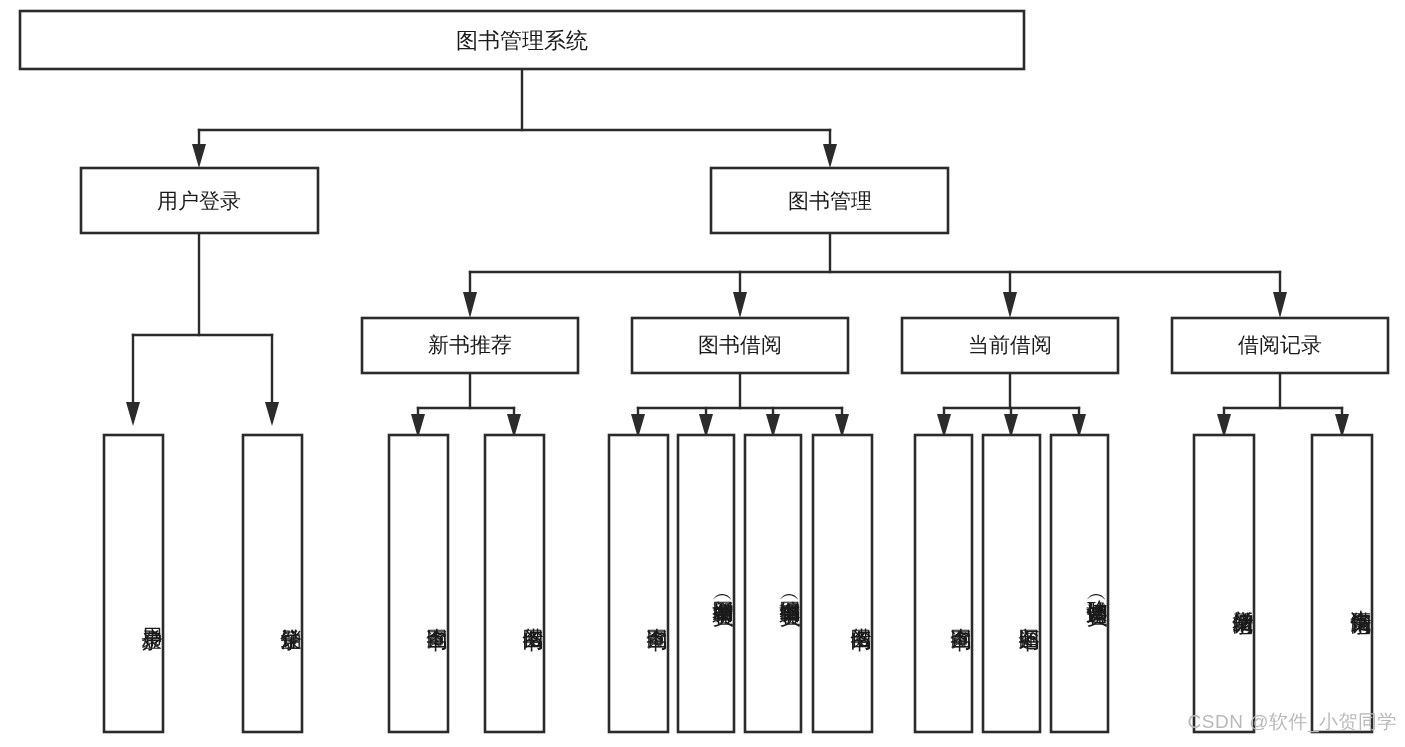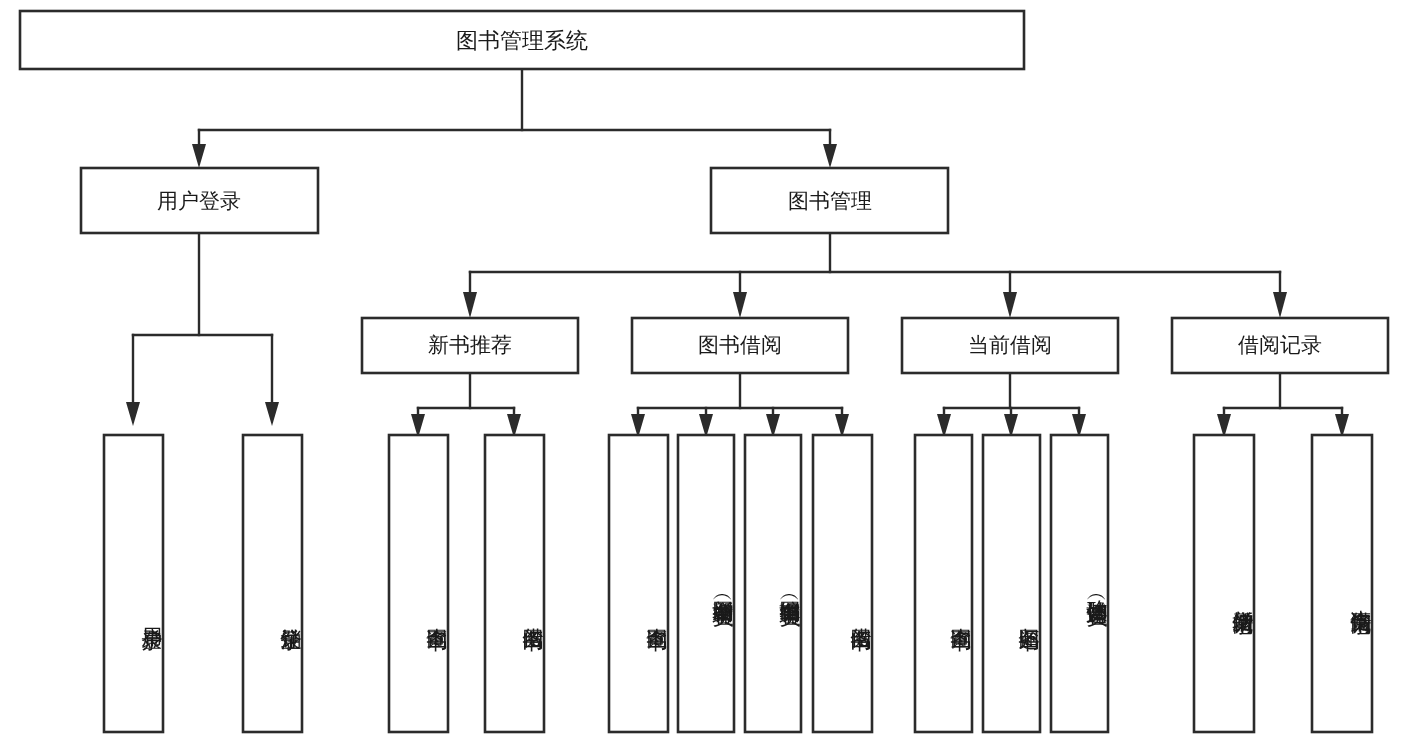--- a/index.html
+++ b/index.html
@@ -228,14 +228,15 @@
   <div class="vlabel" style="left:745px; top:442px; width:56px; height:290px;">编辑图书（管理员）</div>
   <div class="vlabel" style="left:813px; top:494px; width:59px; height:238px;">借阅图书</div>
 
   <div class="vlabel" style="left:915px; top:494px; width:57px; height:238px;">查询图书</div>
   <div class="vlabel" style="left:983px; top:494px; width:57px; height:238px;">归还图书</div>
   <div class="vlabel" style="left:1051px; top:442px; width:57px; height:290px;">确认归还（管理员）</div>
 
   <div class="vlabel" style="left:1194px; top:460px; width:60px; height:272px;">新增借阅记录</div>
   <div class="vlabel" style="left:1312px; top:460px; width:60px; height:272px;">查询借阅记录</div>
 
+  <div class="watermark">CSDN @软件_小贺同学</div>
 
 </div>
 
 </body></html>

